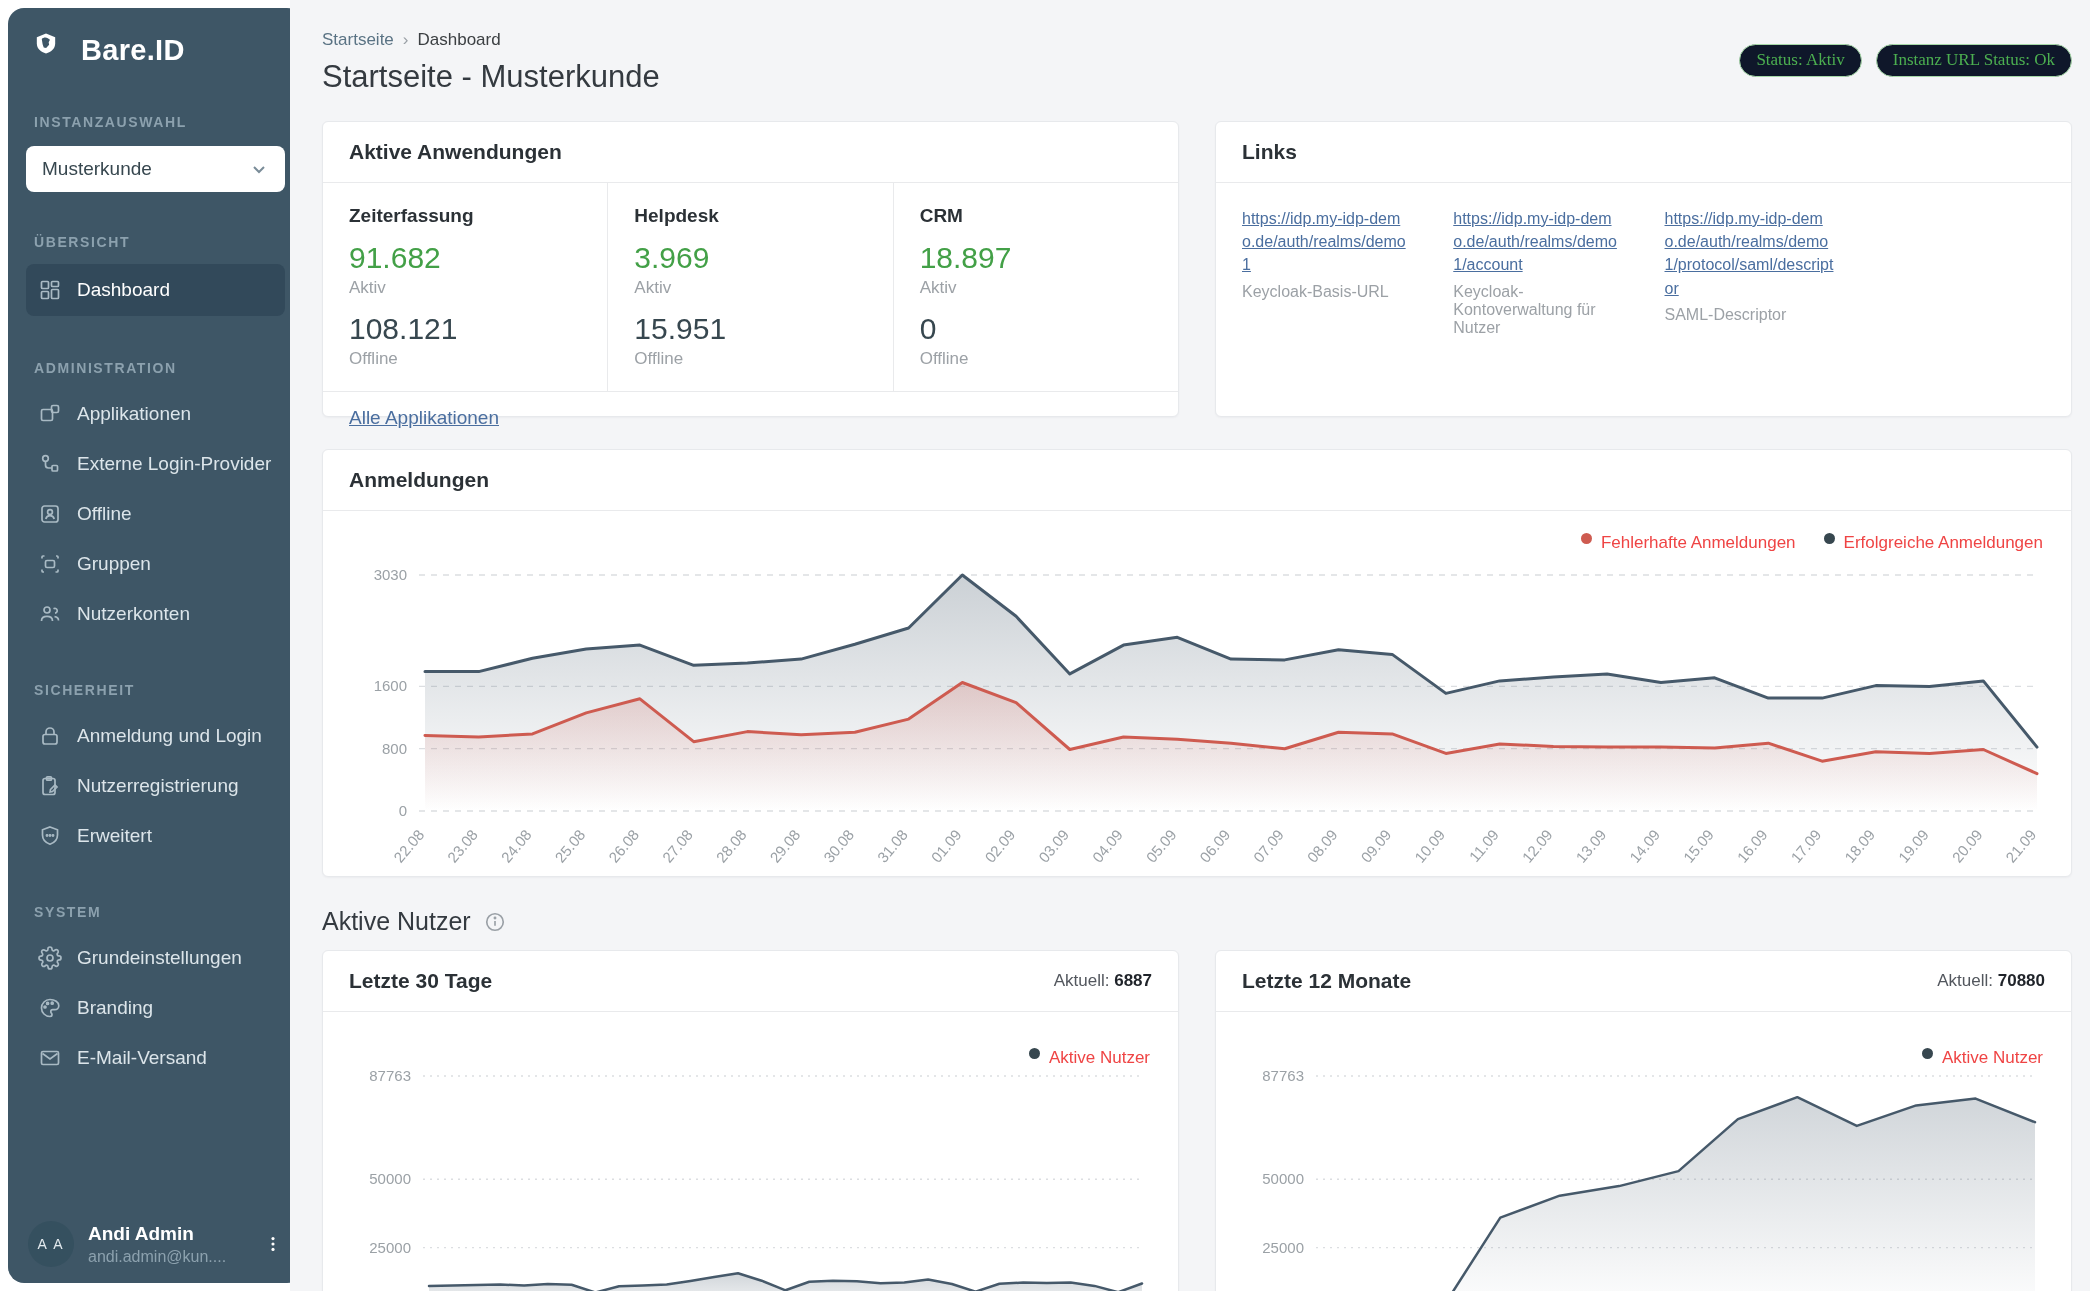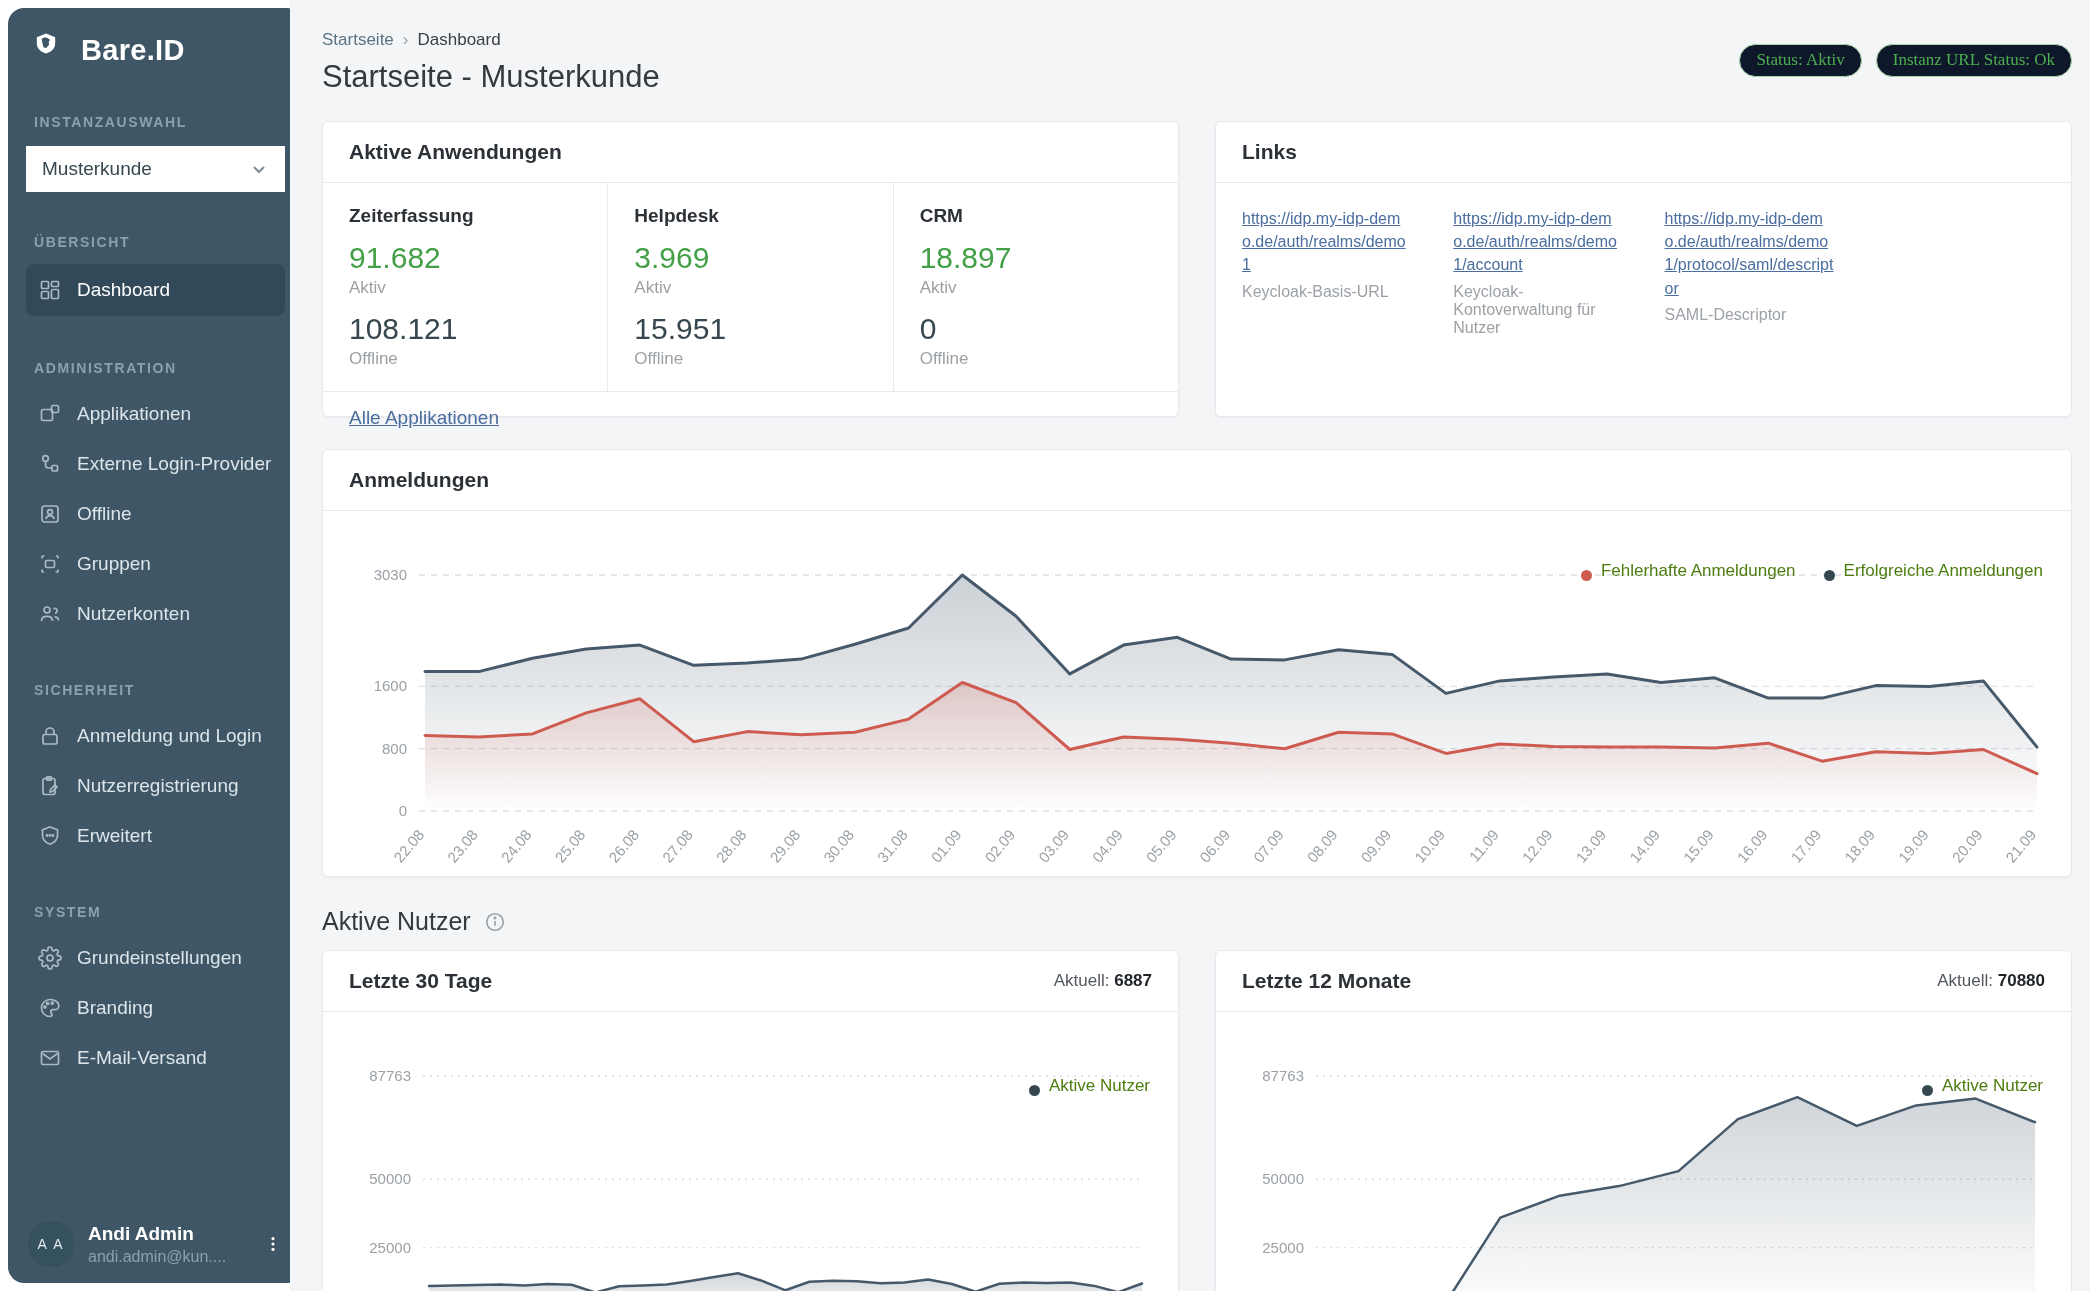--- a/index.html
+++ b/index.html
@@ -6,21 +6,21 @@
   html,body { width:2090px; height:1291px; overflow:hidden; background:#ffffff;
     font-family:"Liberation Sans", sans-serif; color:#3a4045; }
 
   
   .sidebar { position:absolute; left:8px; top:8px; width:295px; height:1275px;
     background:#3E5666; border-radius:16px; padding:0 18px; display:flex; flex-direction:column; }
   .logo { display:flex; align-items:center; gap:11px; margin:24px 6px 0 8px; }
   .logo-text { color:#fff; font-size:29px; font-weight:bold; letter-spacing:.3px; }
   .sec-label { color:#8CA1AE; font-size:14px; letter-spacing:1.6px; margin:42px 0 0 8px; font-weight:bold; }
   .sec-label.first { margin-top:46px; }
-  .select { margin-top:16px; background:#fff; border-radius:0; height:46px; display:flex;
+  .select { margin-top:16px; background:#fff; border-radius:8px; height:46px; display:flex;
     align-items:center; justify-content:space-between; padding:0 14px 0 16px; cursor:pointer; }
   .select span { font-size:19px; color:#37474F; }
   .nav { margin-top:12px; }
   .nav-item { display:flex; align-items:center; gap:15px; height:48px; margin:2px 0;
     padding:0 12px; border-radius:8px; color:#DCE5EA; font-size:19px; cursor:pointer; }
   .nav-item.active { background:#32495A; height:52px; color:#fff; }
   .nicon { width:24px; height:24px; display:inline-flex; color:#A9BAC4; flex:0 0 24px; }
   .nicon svg { width:24px; height:24px; }
   .user { margin-top:auto; margin-bottom:16px; display:flex; align-items:center; gap:14px; padding:0 2px; }
   .avatar { width:46px; height:46px; border-radius:50%; background:#35505F; color:#E3EAEE;
@@ -66,21 +66,21 @@
   .links-grid { display:grid; grid-template-columns:1fr 1fr 1fr 1fr; column-gap:42px; row-gap:44px;
     padding:24px 26px; }
   .link-url { font-size:16px; line-height:1.45; word-break:break-all; display:block; }
   .link-cap { font-size:16px; color:#9CA1A6; margin-top:6px; }
 
   .card3 { margin-top:32px; height:428px; }
   .chart-zone { position:relative; height:366px; padding:0 26px; }
   .chart-zone.small { height:340px; padding:0 32px; }
   .legend { position:absolute; top:22px; right:28px; display:flex; gap:28px; align-items:center; }
   .legend.small-pos { top:36px; }
-  .lg-item { display:flex; align-items:flex-end; gap:9px; font-size:17px; color:#4d7c0f;margin-top:28px; }
+  .lg-item { display:flex; align-items:flex-start; gap:9px; font-size:17px; color:#ef4444; }
   .dot { width:11px; height:11px; border-radius:50%; display:inline-block; }
   svg text { font-family:"Liberation Sans", sans-serif; }
 
   .section-head { margin-top:30px; display:flex; align-items:center; gap:13px; }
   .section-title { font-size:25px; font-weight:500; color:#343A40; }
   .info { width:22px; height:22px; color:#9AA0A6; cursor:pointer; display:inline-flex; }
   .row2 { margin-top:14px; }
   .card-sm { height:410px; }
   .aktuell { font-size:17px; color:#53575E; }
   .aktuell b { color:#1F2329; }

